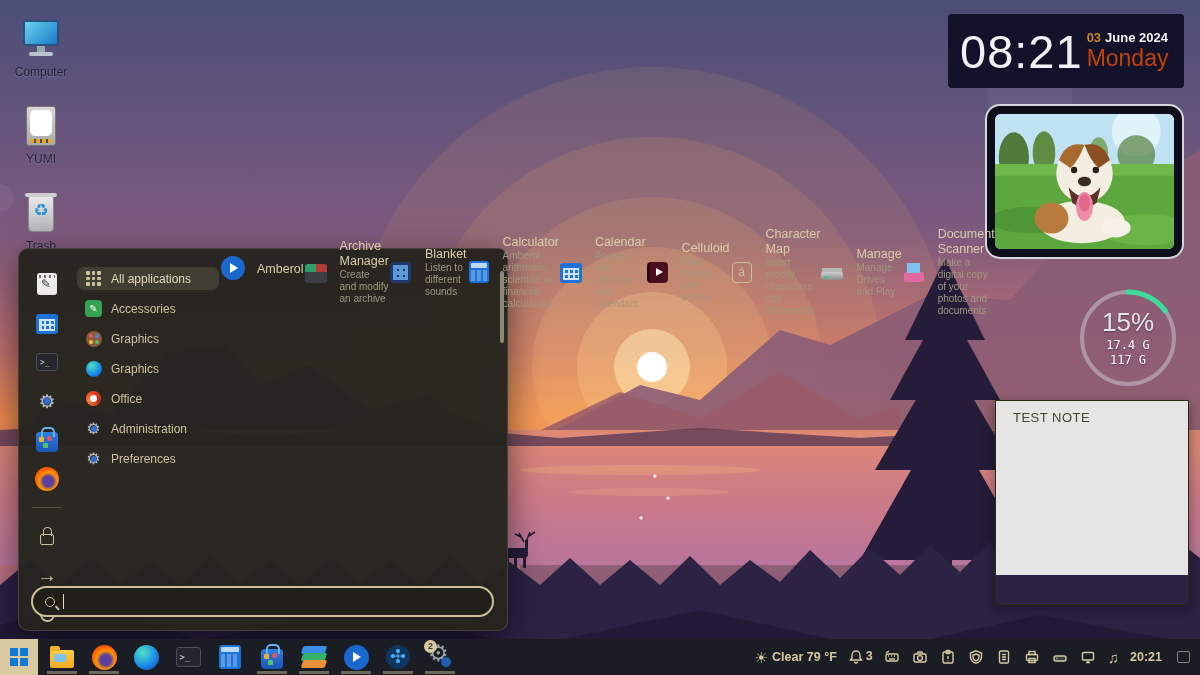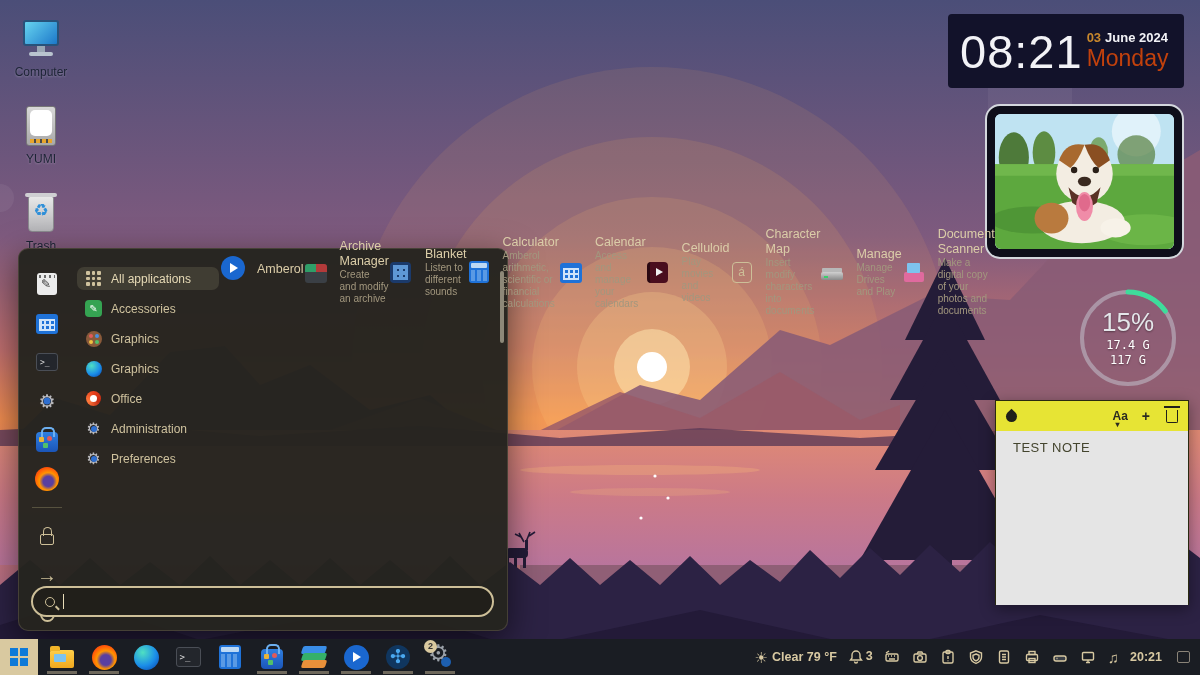--- a/index.html
+++ b/index.html
@@ -305,26 +305,20 @@
       <circle id="gauge-arc" cx="56" cy="56" r="46" stroke="#3edc9b" stroke-width="5" fill="none" stroke-linecap="round" transform="rotate(-90 56 56)" stroke-dasharray="43.4 245.7"></circle>
     </svg>
     <div id="disk-texts">
       <div id="disk-pct">15%</div>
       <div class="disk-line">17.4 G</div>
       <div class="disk-line">117 G</div>
     </div>
   </div>
 
   <div id="note-widget">
-    <div id="note-header">
-      <span class="droplet"></span>
-      <span class="note-btn" id="note-font-btn">Aa</span>
-      <span class="note-btn">+</span>
-      <span class="note-trash"></span>
-    </div>
     <div id="note-body">
       <div id="note-text">TEST NOTE</div>
     </div>
   </div>
 
   <div id="menu">
 
     <div id="fav-col">
       <div class="fav-item">
           <span class="noteic"></span>

